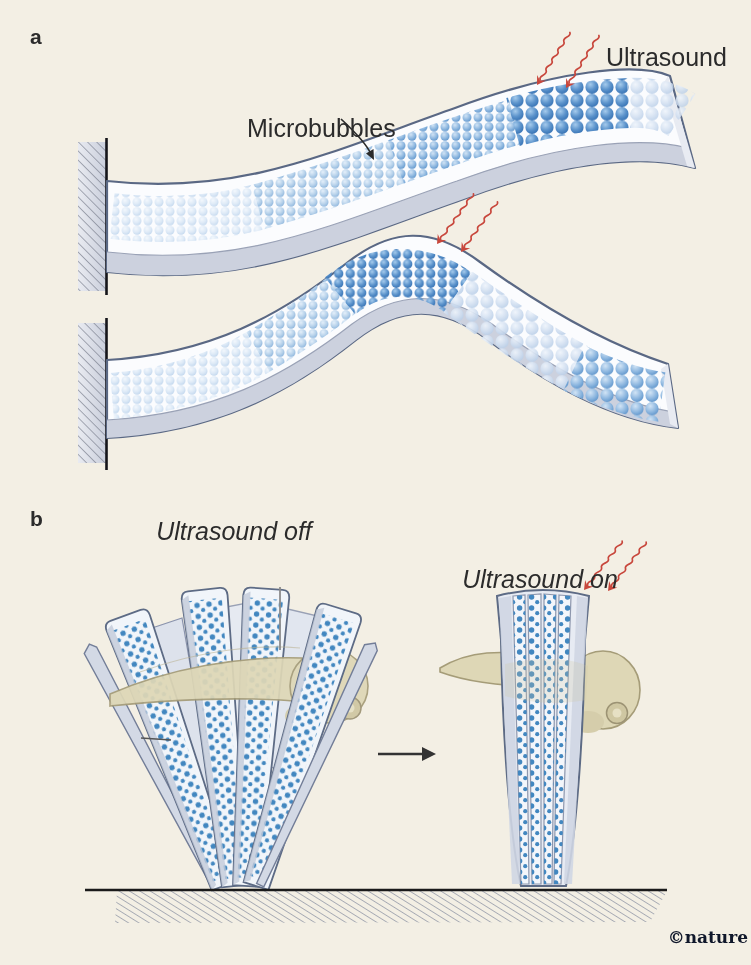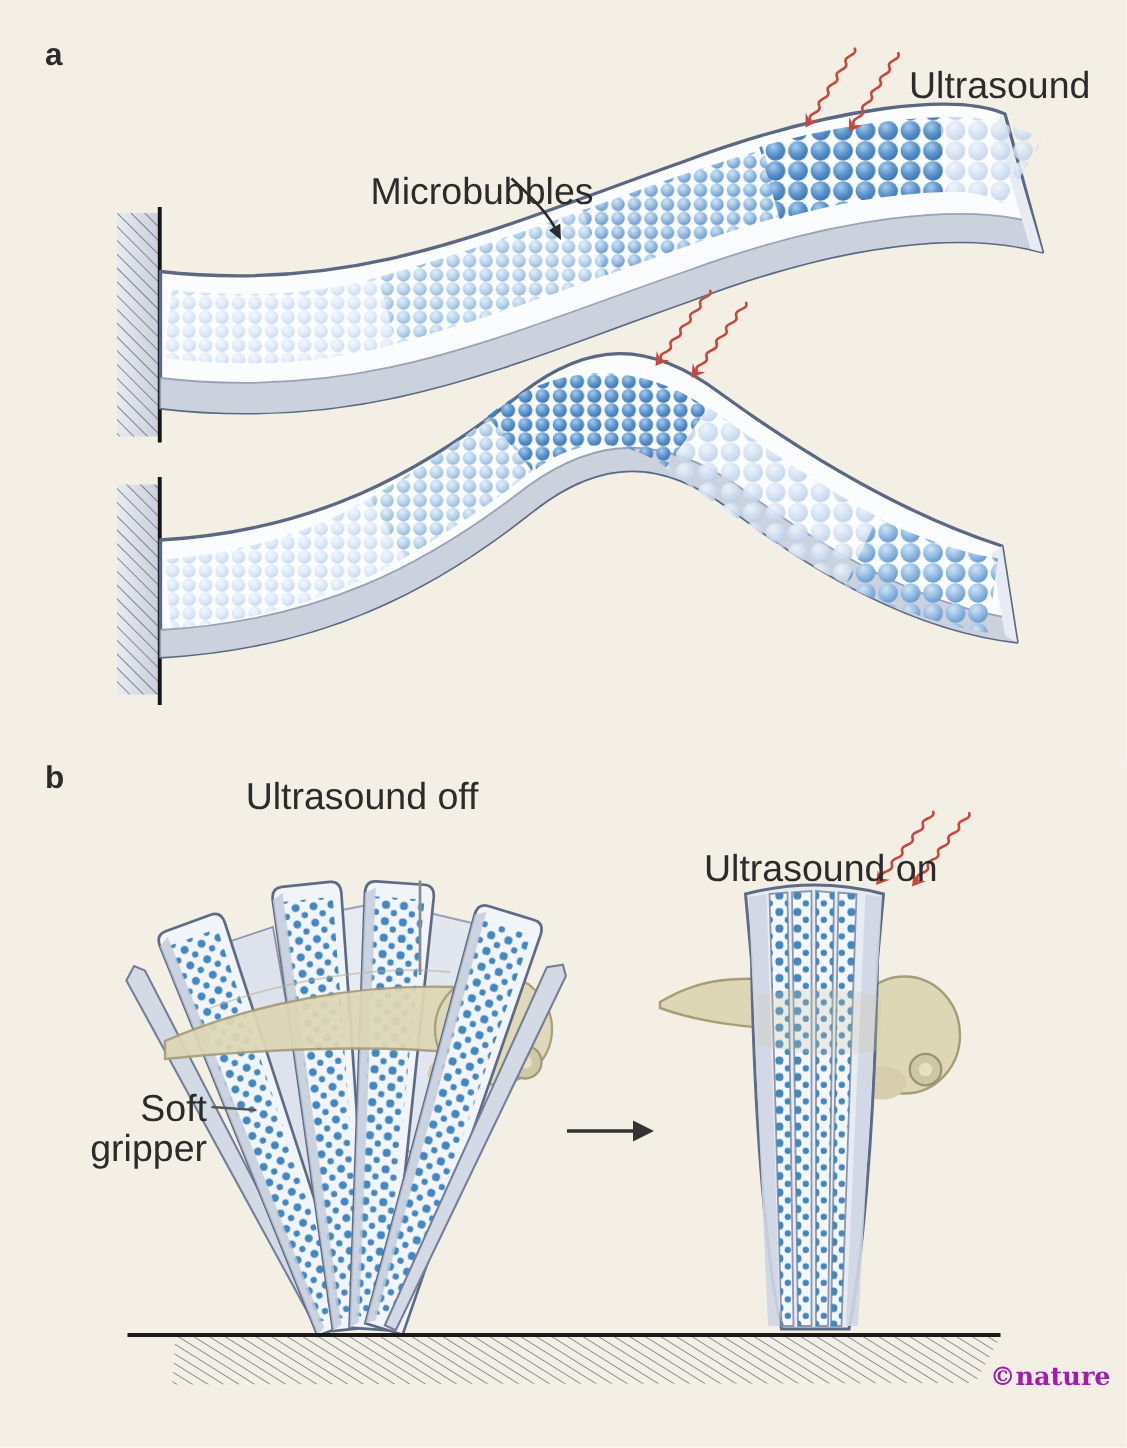--- a/index.html
+++ b/index.html
@@ -4,26 +4,26 @@
 <style>
   html,body{margin:0;padding:0;}
   .stage{
     position:relative;width:751px;height:965px;
     background:#f3efe4;overflow:hidden;
     font-family:"Liberation Sans",sans-serif;color:#2b2b2b;
   }
   .stage svg{position:absolute;left:0;top:0;}
   .lbl{position:absolute;font-size:25px;line-height:1.2;color:#2b2b2b;white-space:nowrap;}
   .panel-letter{font-weight:bold;font-size:21px;}
-  .center{text-align:right;white-space:normal;}
+  .center{text-align:center;white-space:normal;font-style:italic;}
   .right{text-align:right;}
   .credit{
-    position:absolute;left:660px;top:908px;width:88px;
+    position:absolute;left:660px;top:927px;width:88px;
     font-family:"DejaVu Serif","Liberation Serif",serif;
-    font-weight:bold;font-size:17px;color:#a21caf;text-align:left;
+    font-weight:bold;font-size:17px;color:#0f172a;text-align:right;
   }
 </style>
 </head>
 <body>
 
 <div class="stage">
 
 <svg width="751" height="965" viewBox="0 0 751 965">
   <defs>
 
@@ -262,20 +262,16 @@
 
 <div class="lbl" style="left:606px;top:42px;">Ultrasound</div>
 
 <div class="lbl panel-letter" style="left:30px;top:506px;">b</div>
 
 <div class="lbl center" style="left:149px;top:516px;width:170px;">Ultrasound off</div>
 
 <div class="lbl center" style="left:455px;top:516px;width:170px;margin-top:48px;">Ultrasound on</div>
 
 
-<div class="lbl right" style="left:58px;top:726px;width:80px;line-height:27px;">
-  <span>Soft</span><br>
-  <span>gripper</span>
+
+<div class="credit">©nature</div>
+
 </div>
 
-<div class="credit">©nature</div>
-
-</div>
-
 </body></html>

